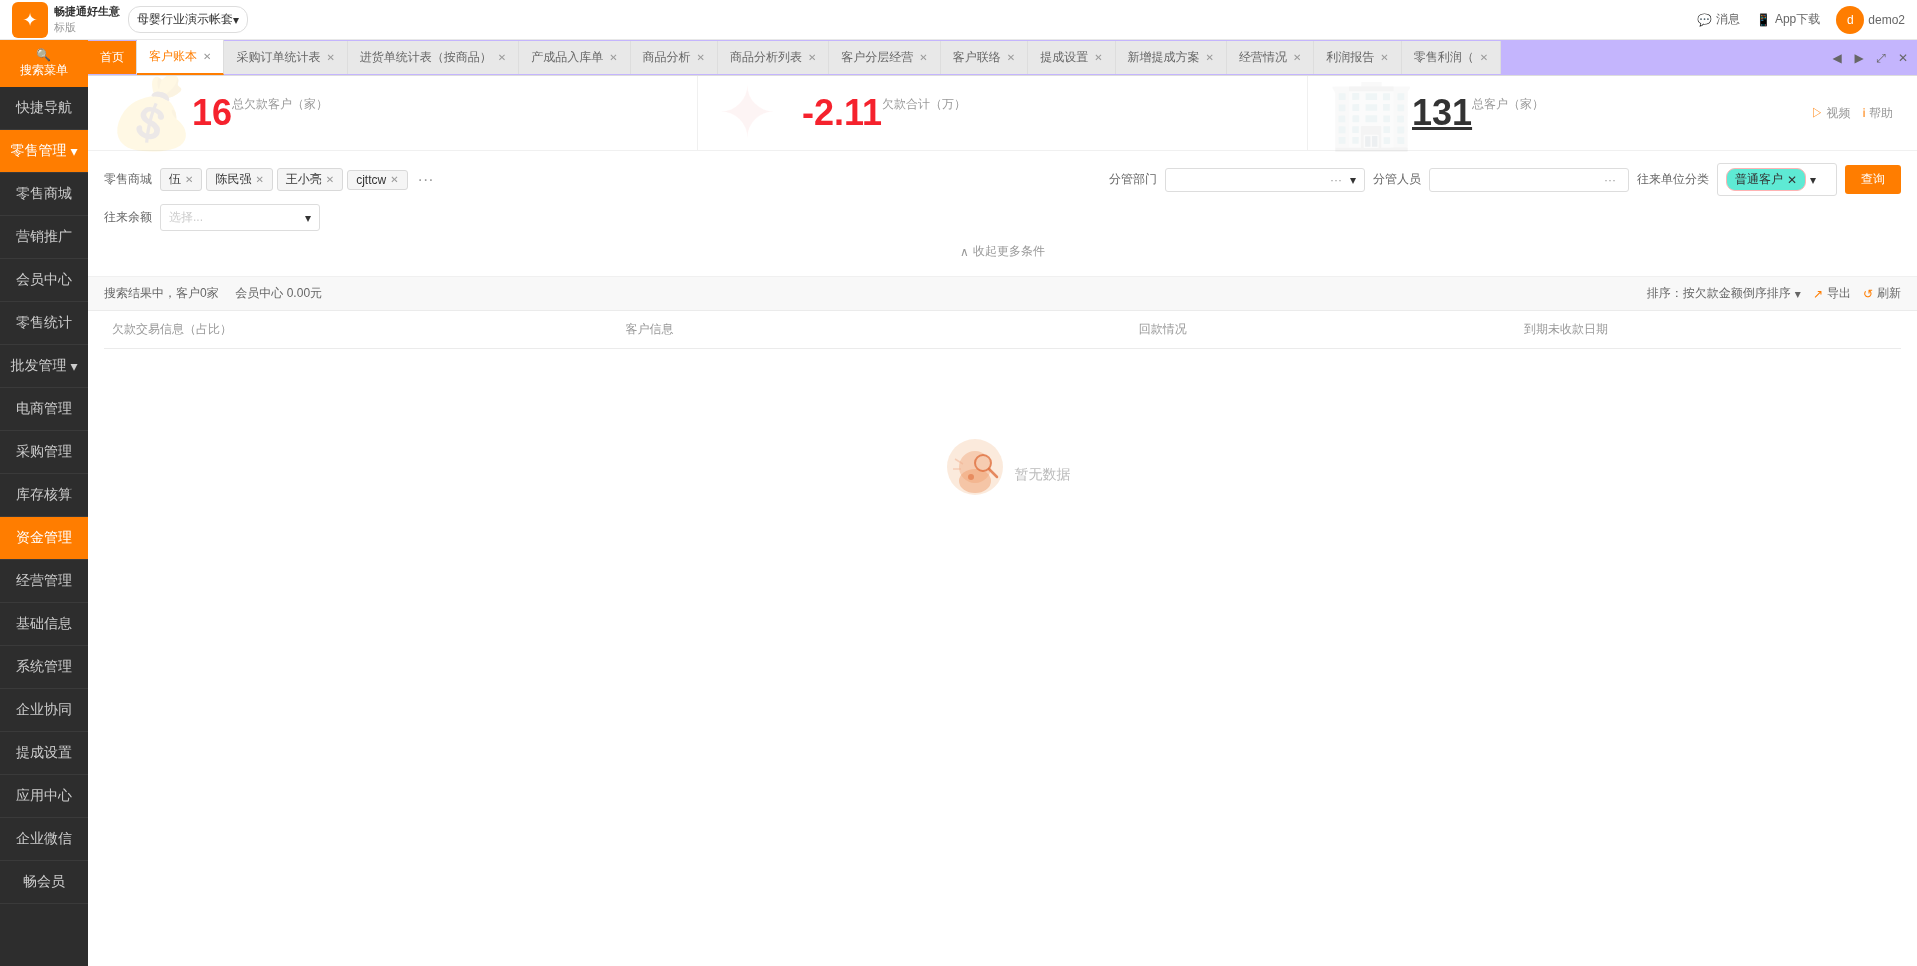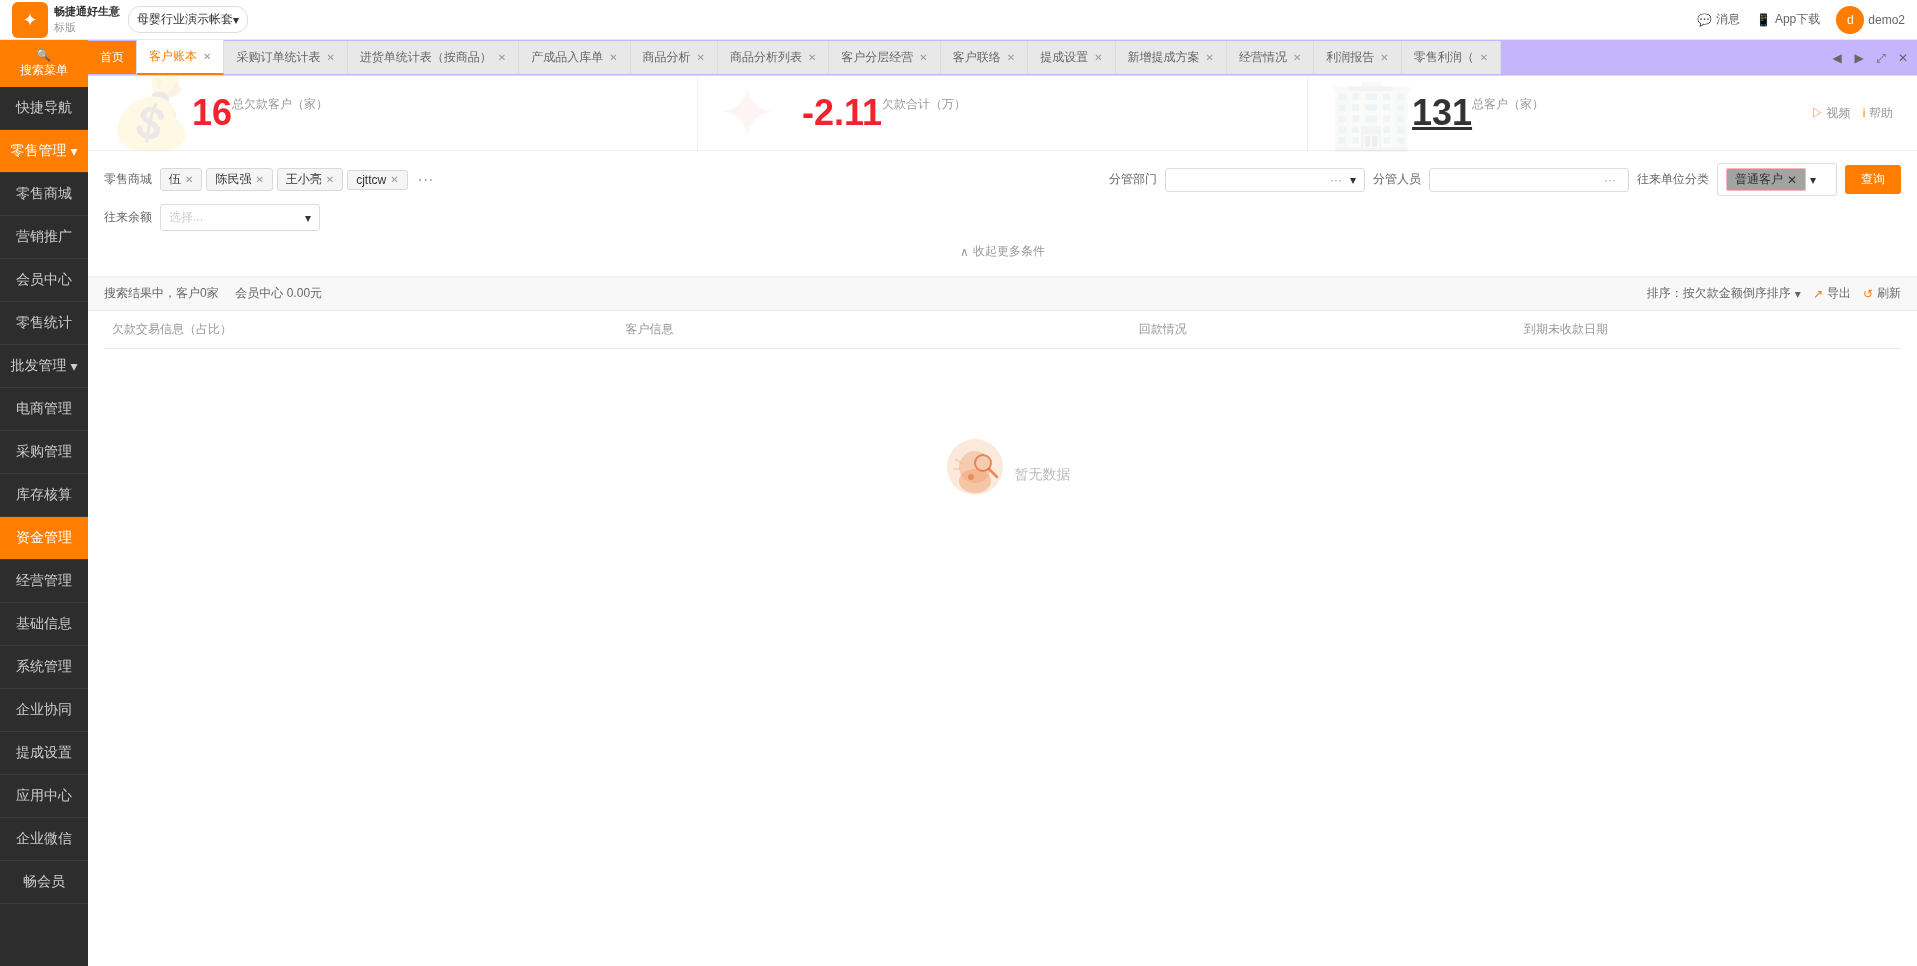--- a/index.html
+++ b/index.html
@@ -57,21 +57,21 @@
     .filter-area { padding: 12px 16px; background: #fff; border-bottom: 1px solid #f0f0f0; }
     .filter-row { display: flex; align-items: center; flex-wrap: wrap; gap: 8px; margin-bottom: 8px; }
     .filter-label { font-size: 12px; color: #666; white-space: nowrap; }
     .filter-tags { display: flex; align-items: center; flex-wrap: wrap; gap: 4px; flex: 1; }
     .filter-tag { display: flex; align-items: center; gap: 4px; padding: 2px 8px; background: #f5f5f5; border: 1px solid #d9d9d9; border-radius: 3px; font-size: 12px; color: #333; }
     .filter-tag .x { color: #999; cursor: pointer; font-size: 10px; }
     .filter-more { color: #999; cursor: pointer; font-size: 16px; padding: 2px 6px; }
     .filter-select { display: flex; align-items: center; gap: 4px; padding: 4px 8px; border: 1px solid #ddd; border-radius: 3px; font-size: 12px; color: #333; cursor: pointer; min-width: 120px; }
     .filter-select-wide { min-width: 200px; }
     .filter-dots { color: #999; cursor: pointer; padding: 0 4px; }
-    .filter-category-tag { display: flex; align-items: center; gap: 4px; padding: 2px 8px; background: #a3a3a3; border: 1px solid #ffb3b3; border-radius: 2px; font-size: 12px; color: #333; }
+    .filter-category-tag { display: flex; align-items: center; gap: 4px; padding: 2px 8px; background: #5eead4; border: 1px solid #ffb3b3; border-radius: 9px; font-size: 12px; color: #333; }
     .btn-query { background: #ff7d00; color: white; border: none; padding: 6px 16px; border-radius: 3px; cursor: pointer; font-size: 12px; }
     .collapse-btn { display: flex; align-items: center; gap: 4px; color: #999; cursor: pointer; font-size: 12px; justify-content: center; }
 
     
     .result-bar { display: flex; align-items: center; justify-content: space-between; padding: 8px 16px; background: #f8f8f8; border-bottom: 1px solid #ebebeb; font-size: 12px; color: #666; }
     .result-bar-right { display: flex; align-items: center; gap: 12px; }
     .sort-select { display: flex; align-items: center; gap: 4px; cursor: pointer; }
     .result-action { display: flex; align-items: center; gap: 4px; color: #666; cursor: pointer; }
     .result-action .icon { color: #ff7d00; }
 

